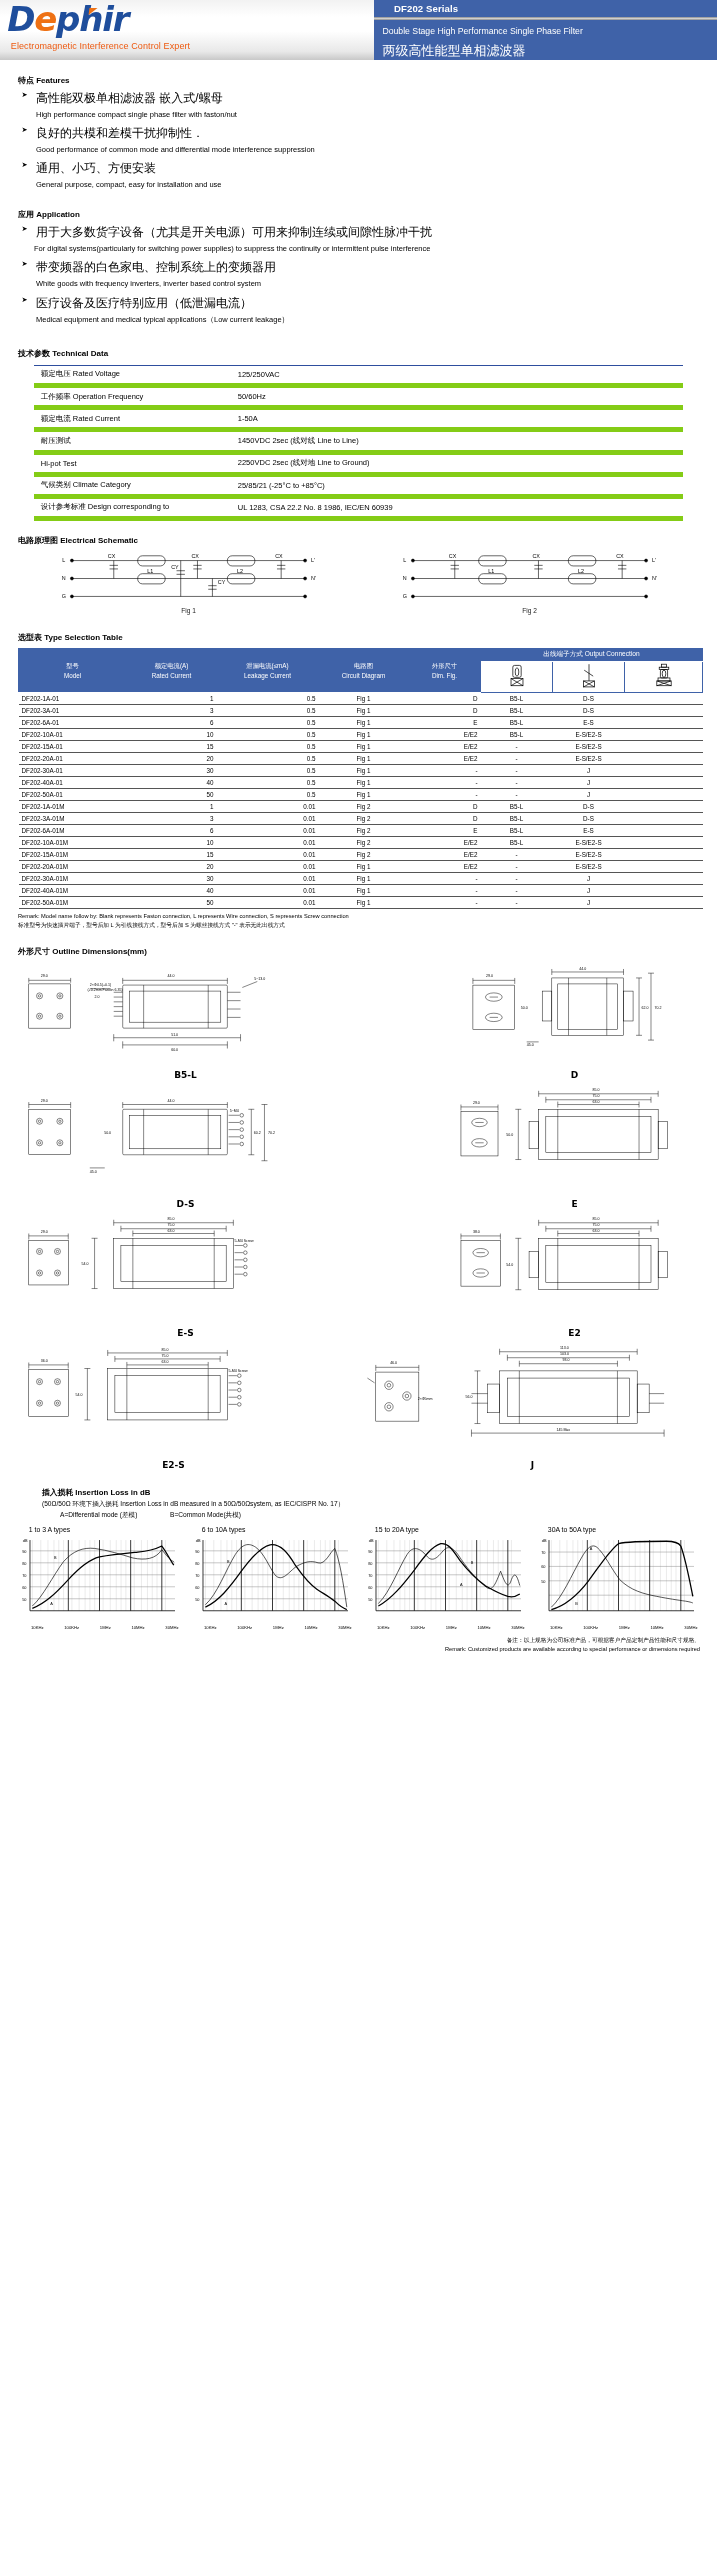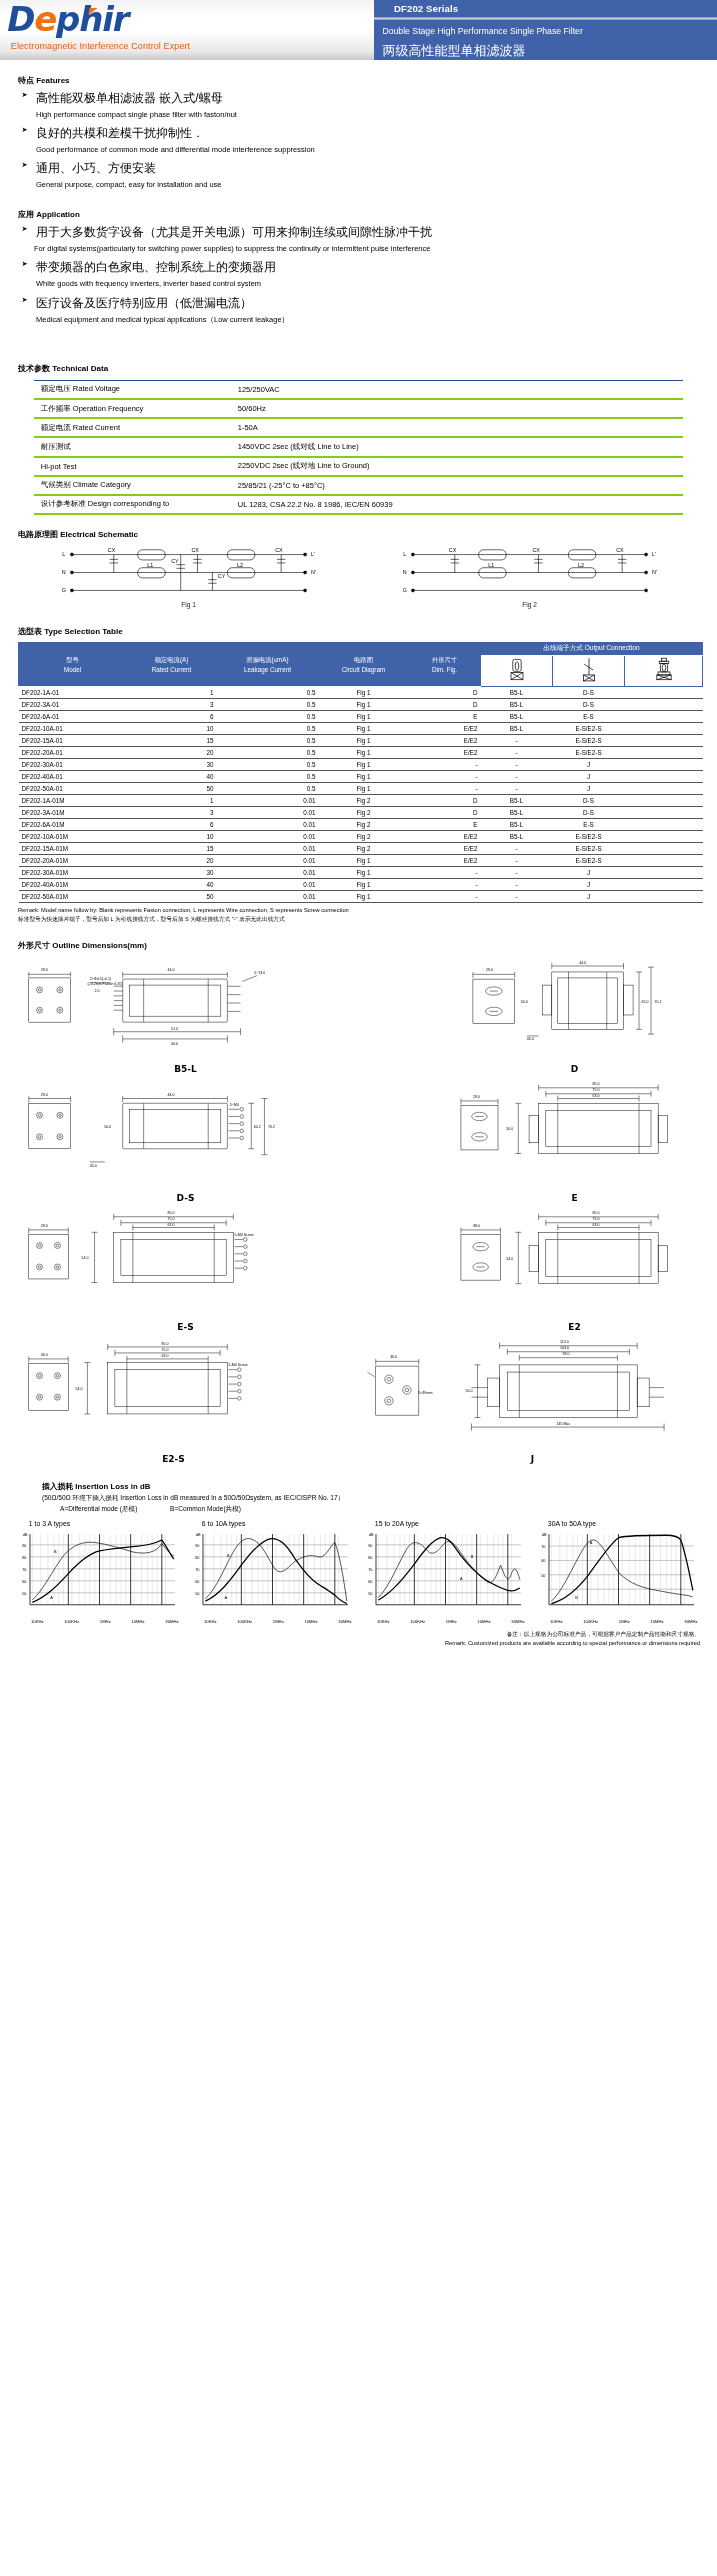--- a/index.html
+++ b/index.html
@@ -63,21 +63,21 @@
   .bullet-arrow { width:18px; flex:0 0 18px; font-size:7.2px; color:#000; padding-left:3.6px;
                   font-family:"DejaVu Sans", sans-serif; }
   .bullet-cn { font-size:12px; }
   .bullet-en { font-size:7.5px; margin-left:18px; margin-top:3px; line-height:1.45; }
   .just { text-align:justify;margin-left:16px; }
 
   
   .tech-table { width:649px; margin:5.4px 0 0 15.6px; border-collapse:collapse; }
   .tech-table td {
     font-size:7.5px; padding:3.6px 1.2px 3.6px 7.2px;
-    border-bottom:2px solid #84cc16; vertical-align:middle;
+    border-bottom:5px solid #84cc16; vertical-align:middle;
   }
   .tech-table tr:first-child td { border-top:1px solid #2E4E9E; }
   .tech-table td.k { width:197px; }
 
   
   .schem-wrap { display:flex; margin:4.8px 0 0 0; justify-content:space-around; }
   .schem-box { width:281px; }
   .fig-cap { text-align:center; font-size:6.6px; margin-top:1.2px; color:#222; }
 
   
@@ -177,21 +177,21 @@
     </div>
     <div class="bullet-en">White goods with frequency inverters, inverter based control system</div>
 
     <div class="bullet-row">
       <div class="bullet-arrow">➤</div>
       <div class="bullet-cn">医疗设备及医疗特别应用（低泄漏电流）</div>
     </div>
     <div class="bullet-en">Medical equipment and medical typical applications（Low current leakage）</div>
   </div>
 
-  <div style="margin-top:38px;">
+  <div style="margin-top:23px;">
     <div class="sec-title">技术参数  Technical Data</div>
     <table class="tech-table">
         <tbody>
       <tr>
             <td class="k">额定电压  Rated Voltage</td>
             <td>125/250VAC</td>
           </tr>
       <tr>
             <td class="k">工作频率  Operation Frequency</td>
             <td>50/60Hz</td>

